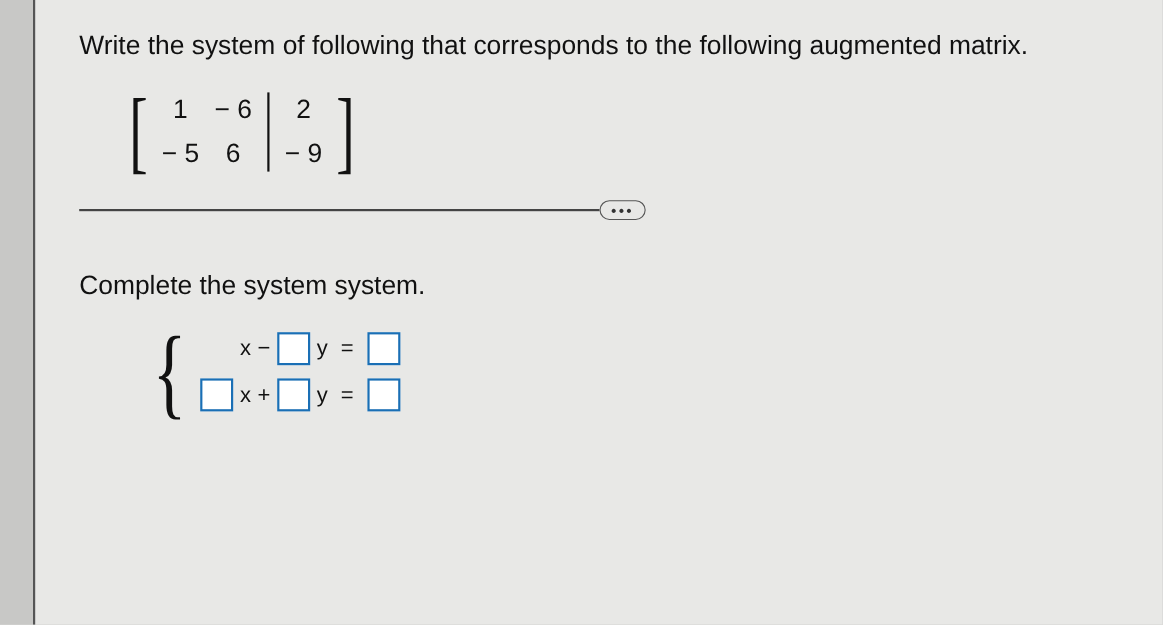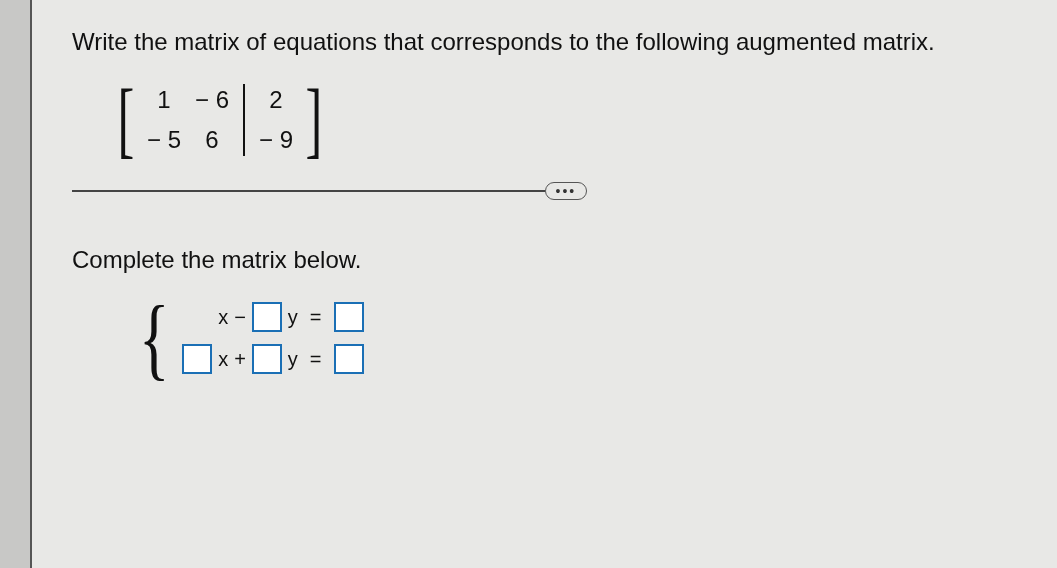--- a/index.html
+++ b/index.html
@@ -118,42 +118,42 @@
   }
   .var { font-family: Arial, sans-serif; }
   .eqsign { margin: 0 6px; }
   .spacer { width: 30px; display: inline-block; }
 </style>
 </head>
 <body>
 
 <div class="page">
 
-  <div class="prompt">Write the matrix of equations that corresponds to the following augmented matrix.</div>
+  <div class="prompt">Write the system of following that corresponds to the following augmented matrix.</div>
 
   <div class="matrix-wrap">
     <span class="bracket">[</span>
     <div class="matrix-grid">
       <div class="cell" style="grid-row:1;grid-column:1">1</div>
       <div class="cell" style="grid-row:1;grid-column:2">− 6</div>
       <div class="vbar"></div>
       <div class="cell" style="grid-row:1;grid-column:4">2</div>
       <div class="cell" style="grid-row:2;grid-column:1">− 5</div>
       <div class="cell" style="grid-row:2;grid-column:2">6</div>
       <div class="cell" style="grid-row:2;grid-column:4">− 9</div>
     </div>
     <span class="bracket">]</span>
   </div>
 
   <div class="hr-wrap">
     <hr class="hr-line">
     <div class="dots-pill">•••</div>
   </div>
 
-  <div class="subprompt">Complete the matrix below.</div>
+  <div class="subprompt">Complete the system system.</div>
 
   <div class="system">
     <span class="brace">{</span>
     <div class="eqs">
 
       <div class="eq-row">
         <span class="spacer"></span>
         <span class="var">x</span>
         <span>−</span>
         <input class="box" value="" style="">

